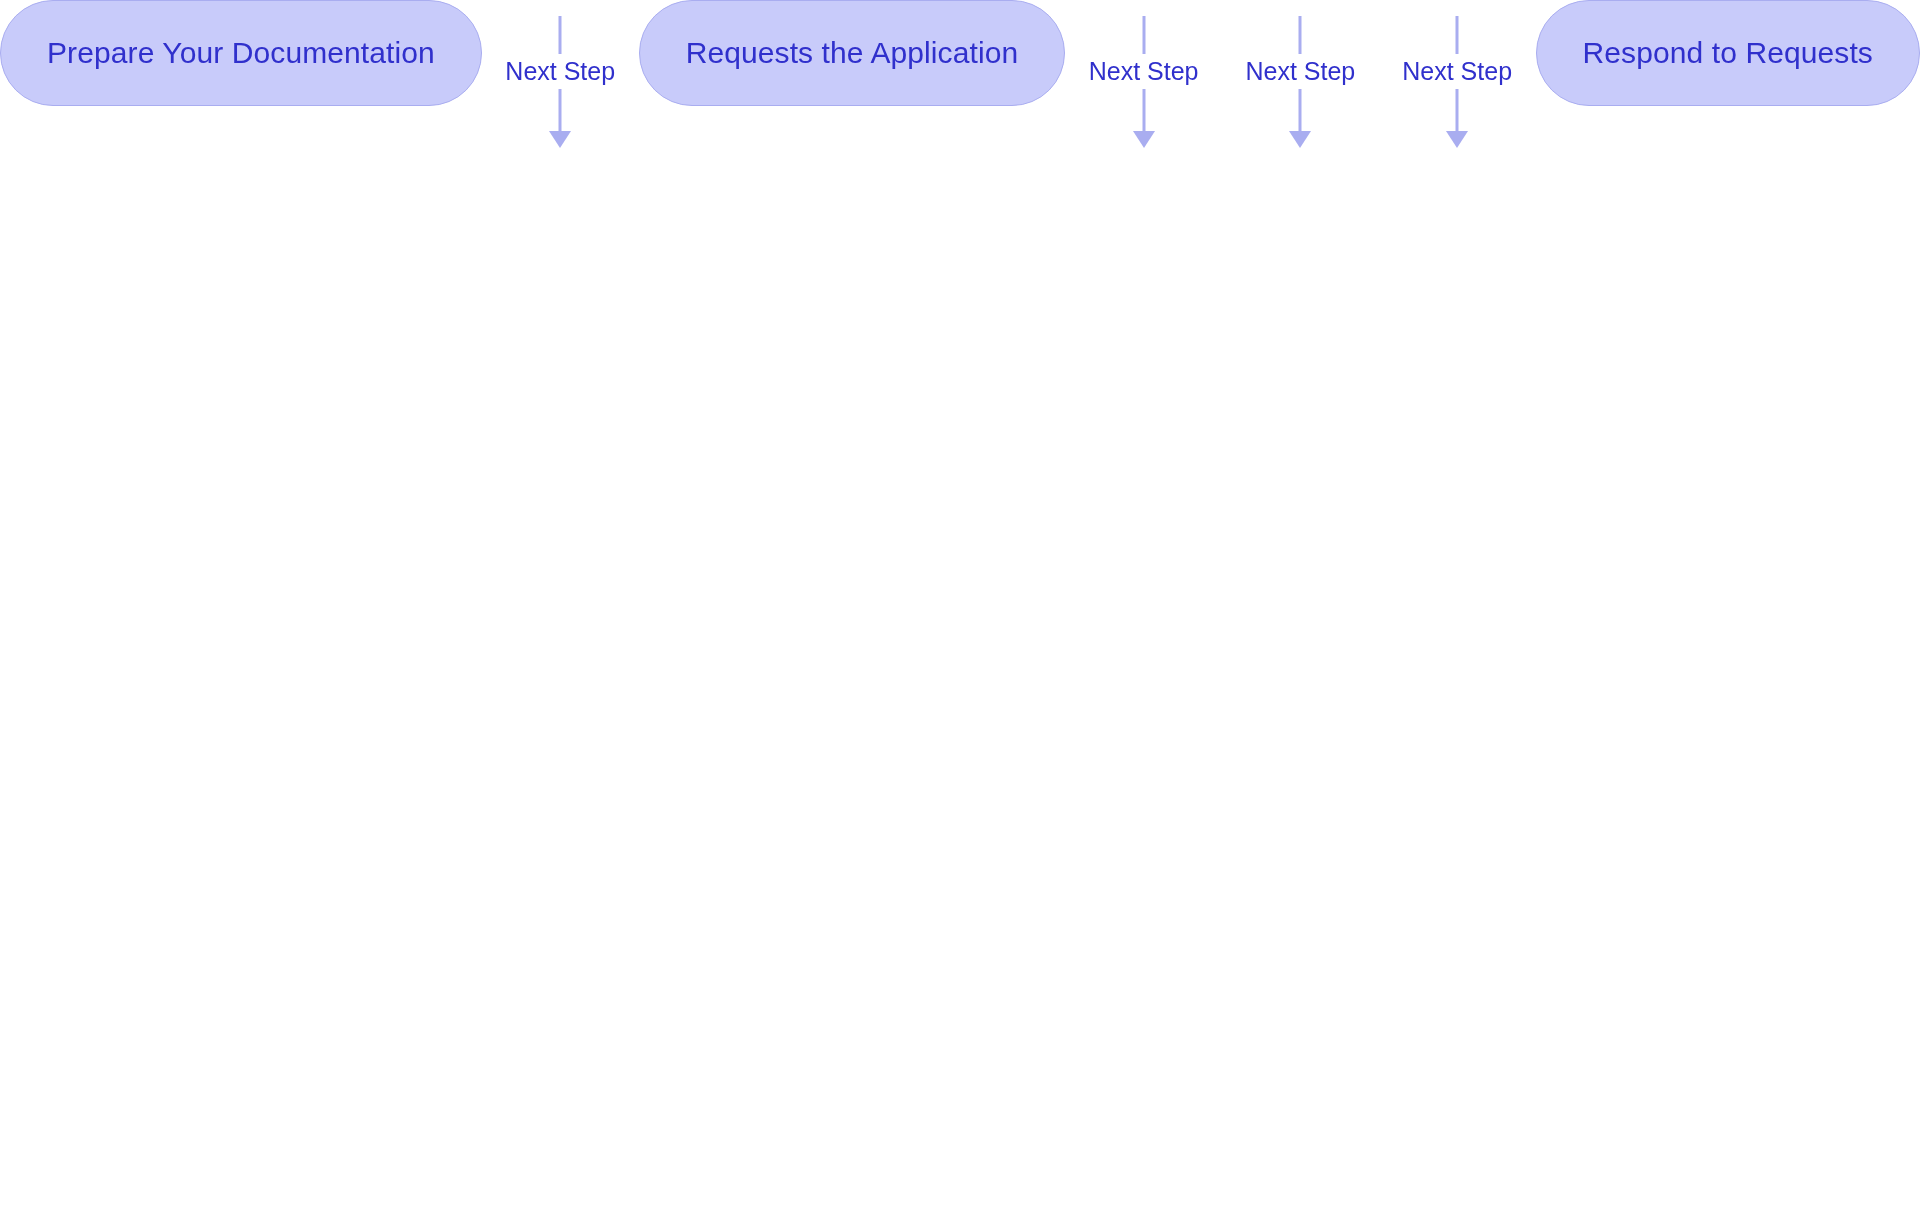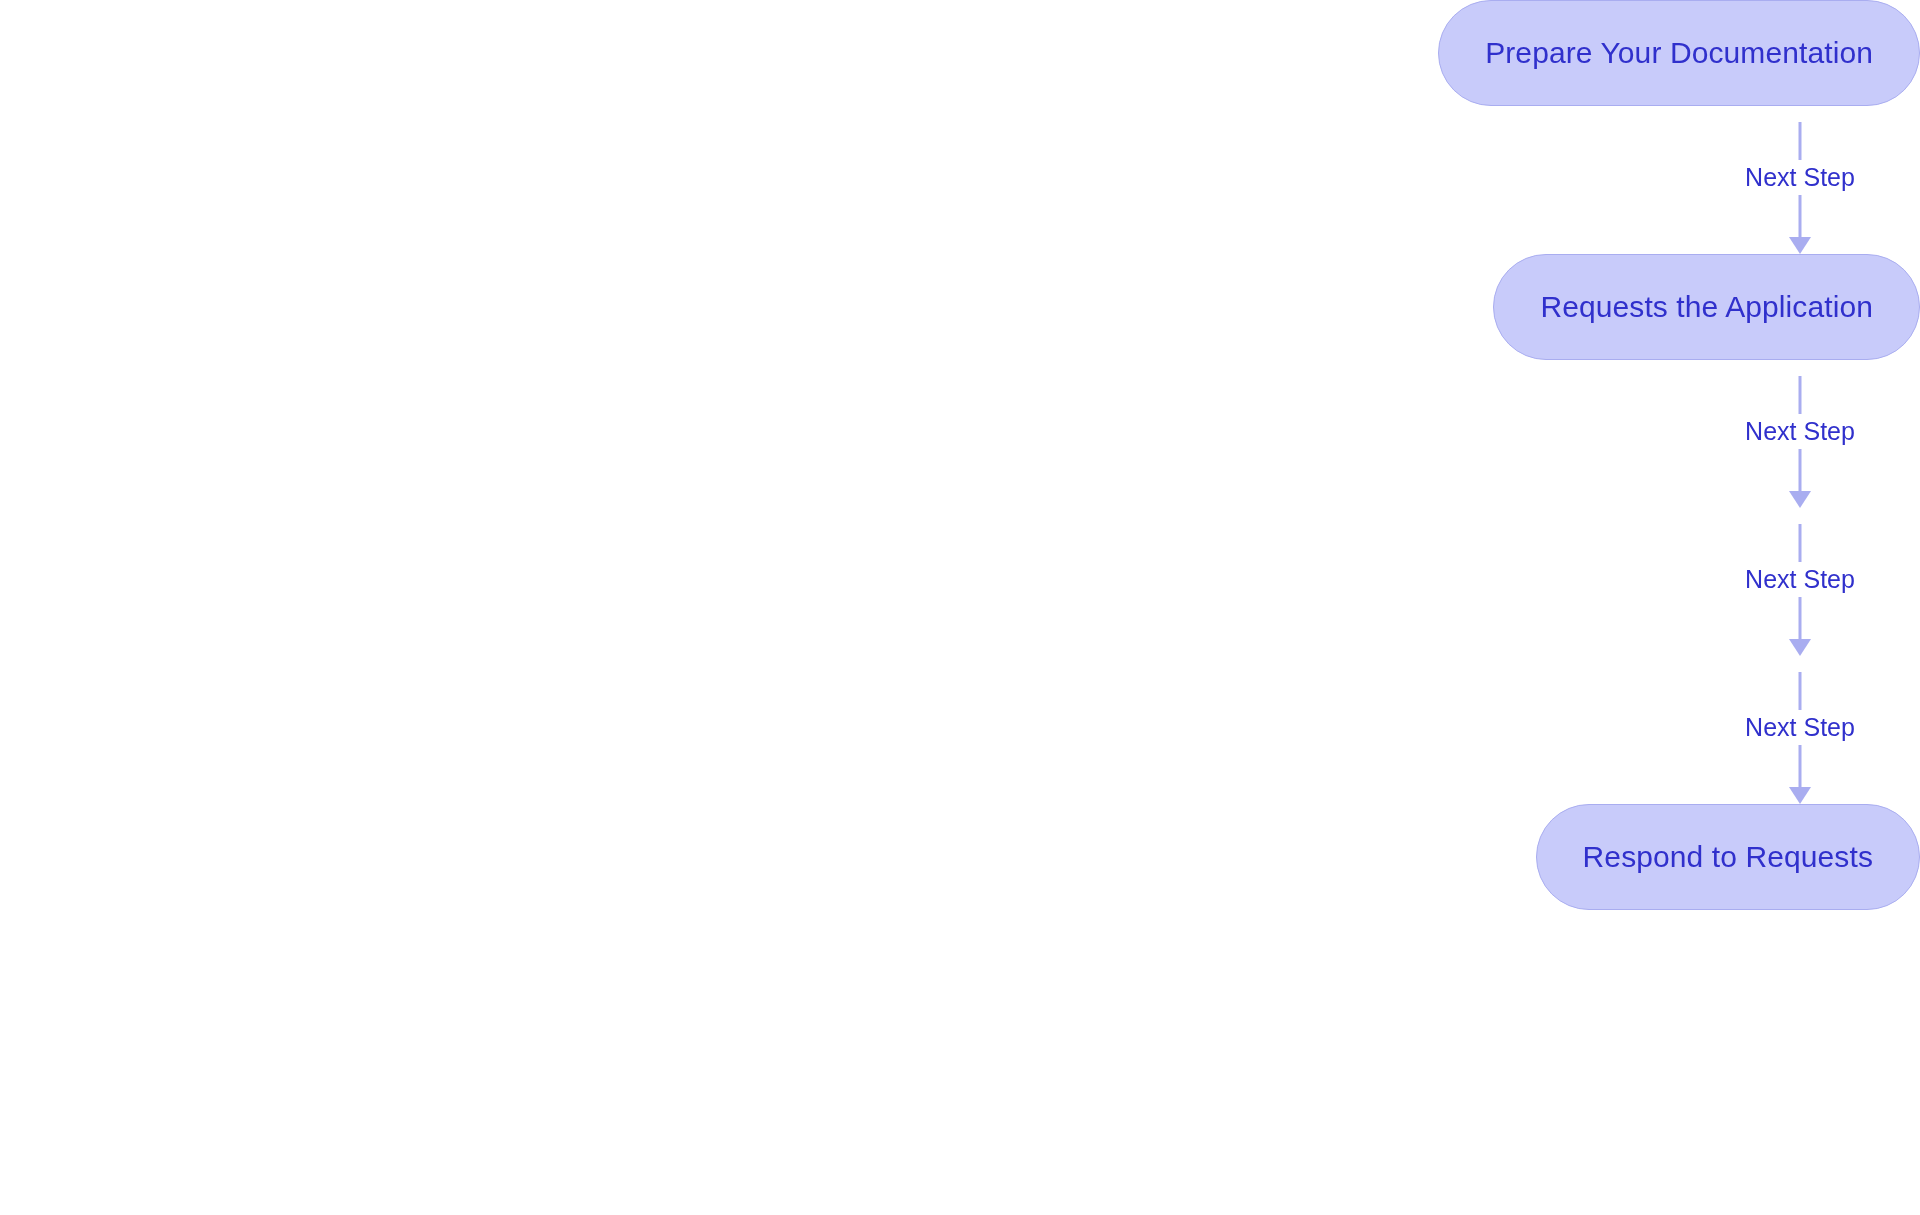--- a/index.html
+++ b/index.html
@@ -26,22 +26,22 @@
   }
 
   
   .flow {
     position: absolute;
     left: 0;
     top: 0;
     width: 1920px;
     height: 1090px;
     display: flex;
-    flex-direction: column;
-    align-items: flex-end;
+    flex-direction: row;
+    align-items: flex-start;
   }
 
   
   .node {
     box-sizing: border-box;
     background: #c8cbfa;
     border: 1.6px solid #a9adf0;
     border-radius: 999px;
     color: #3030cc;
     font-size: 30px;

